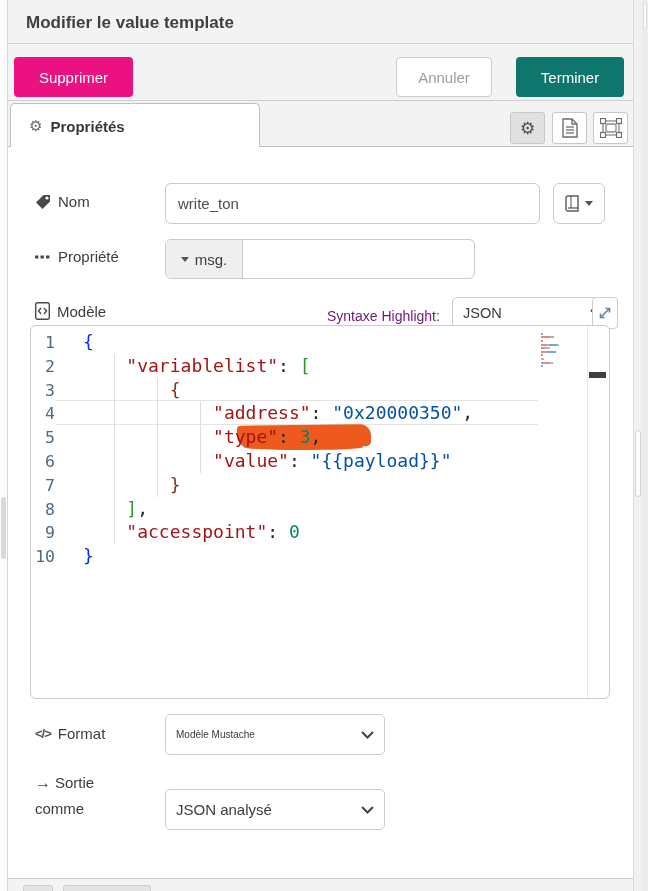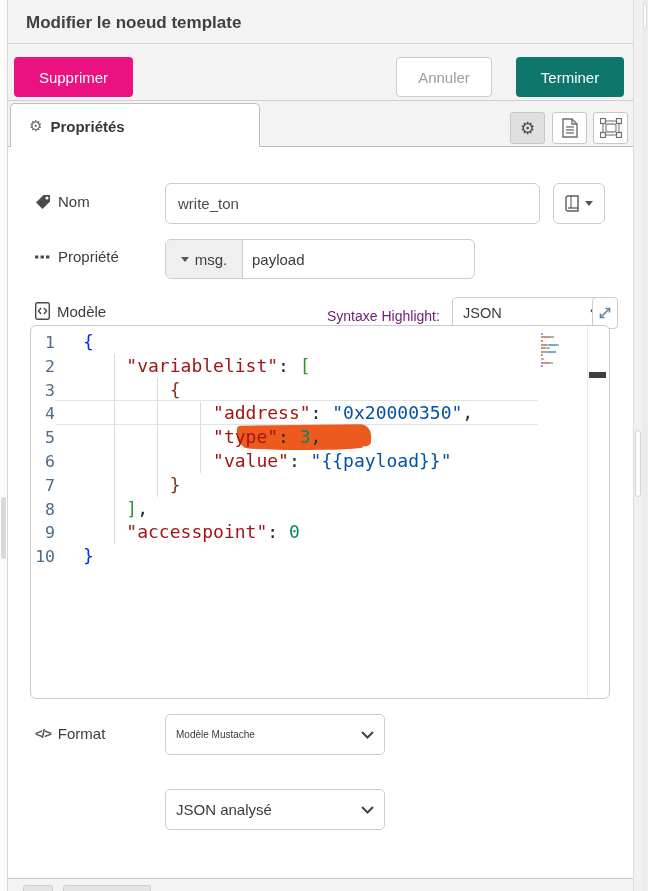--- a/index.html
+++ b/index.html
@@ -126,21 +126,21 @@
 <div class="page-scrollbar">
   <div class="page-thumb"></div>
 </div>
 <div class="edge-strip">
   <div class="edge-thumb"></div>
 </div>
 
 <div class="dialog">
 
   <div class="hdr">
-    <div class="hdr-title">Modifier le noeud template</div>
+    <div class="hdr-title">Modifier le value template</div>
   </div>
 
   <div class="btn-row">
     <div class="btn btn-cancel">Annuler</div>
     <div class="btn btn-delete">Supprimer</div>
     <div class="btn btn-done">Terminer</div>
   </div>
 
   <div class="tabbar">
     <div class="tab">
@@ -196,21 +196,20 @@
         <rect x="5.5" y="0.5" width="3.4" height="3" fill="#4a4a4a"></rect>
         <rect x="11" y="0.5" width="3.4" height="3" fill="#4a4a4a"></rect>
       </svg>
       <span>Propriété</span>
     </div>
     <div class="typed-input">
       <div class="ti-prefix">
         <span class="ti-caret"></span>
         <span>msg.</span>
       </div>
-      <div class="ti-value">payload</div>
     </div>
 
     <div class="f-label lbl-template">
       <svg width="15" height="18" viewBox="0 0 15 18">
         <rect x="0.7" y="0.7" width="13.6" height="16.6" rx="2" fill="#fff" stroke="#4a4a4a" stroke-width="1.4"></rect>
         <path d="M6 6 L3.5 9 L6 12" fill="none" stroke="#4a4a4a" stroke-width="1.4"></path>
         <path d="M9 6 L11.5 9 L9 12" fill="none" stroke="#4a4a4a" stroke-width="1.4"></path>
       </svg>
       <span>Modèle</span>
     </div>
@@ -299,20 +298,23 @@
       <span class="code-glyph">&lt;/&gt;</span>
       <span>Format</span>
     </div>
     <div class="fake-select sel-format">
       <span>Modèle Mustache</span>
       <svg width="13" height="8" viewBox="0 0 13 8">
         <polyline points="1,1 6.5,6.5 12,1" fill="none" stroke="#444" stroke-width="2"></polyline>
       </svg>
     </div>
 
+    <div class="lbl-output">
+      <span class="arrow-glyph">→</span><span>Sortie comme</span>
+    </div>
     <div class="fake-select sel-output">
       <span>JSON analysé</span>
       <svg width="13" height="8" viewBox="0 0 13 8">
         <polyline points="1,1 6.5,6.5 12,1" fill="none" stroke="#444" stroke-width="2"></polyline>
       </svg>
     </div>
   </div>
 
   <div class="footer">
     <div class="nub nub1"></div>

